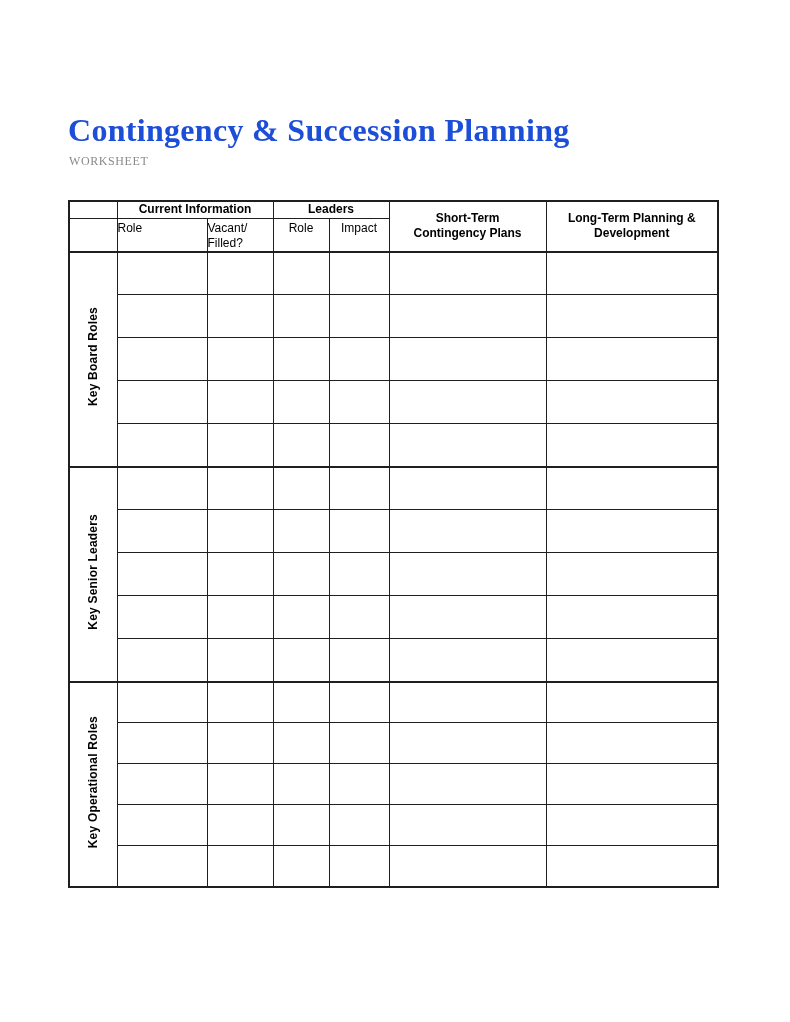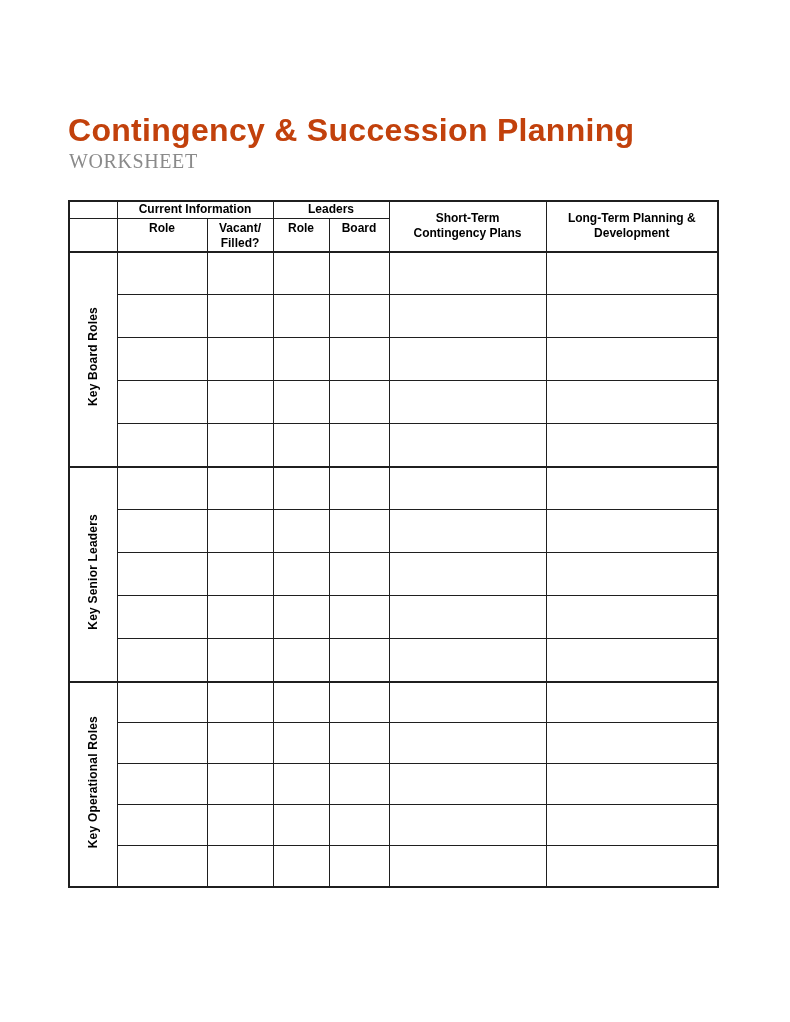--- a/index.html
+++ b/index.html
@@ -11,28 +11,28 @@
   html,body{margin:0;padding:0;}
   body{
     width:790px;height:1022px;background:var(--bg-color);
     font-family:"Liberation Sans",sans-serif;color:var(--text-color);
     overflow:hidden;
   }
   .page{position:relative;width:790px;height:1022px;background:var(--bg-color);}
 
   .title{
     position:absolute;left:68px;top:112px;margin:0;
-    font-family:Liberation Sans, sans-serif;font-weight:bold;
-    font-size:32px;line-height:36px;color:#c2410c;letter-spacing:0.3px;
+    font-family:Liberation Serif, serif;font-weight:bold;
+    font-size:32px;line-height:36px;color:#1d4ed8;letter-spacing:0.3px;
     white-space:nowrap;
   }
   .subtitle{
     position:absolute;left:69px;top:152px;margin:0;
     font-family:"Liberation Serif",serif;font-weight:400;
-    font-size:20px;line-height:19px;color:var(--subtitle-color);
+    font-size:12px;line-height:19px;color:var(--subtitle-color);
     letter-spacing:0.6px;white-space:nowrap;
   }
 
   table.planning{
     position:absolute;left:68px;top:200px;
     border-collapse:collapse;table-layout:fixed;
     width:649px;
     border:2px solid var(--border-color);
   }
   table.planning th,
@@ -40,23 +40,22 @@
     border:1px solid var(--border-color);
     padding:0;margin:0;
     font-size:12px;line-height:15px;
     color:var(--text-color);
     overflow:hidden;
   }
   tr.hrow1{height:17px;}
   tr.hrow1 th{font-weight:bold;text-align:center;vertical-align:middle;}
   tr.hrow2{height:33px;}
   tr.hrow2 th{
-    font-weight:bold;vertical-align:top;padding-top:2px;
+    font-weight:normal;vertical-align:top;padding-top:2px;
     white-space:pre-line;
-    text-align:center;
   }
   th.cell-left{text-align:left;padding-left:6px;}
   th.cell-center{text-align:center;}
   th.tall{
     font-weight:bold;text-align:center;vertical-align:top;
     padding-top:3px;white-space:pre-line;
   }
   td.corner{background:var(--bg-color);}
 
   tbody tr.row-g0,tbody tr.row-g1{height:43px;}
@@ -105,21 +104,21 @@
 Contingency Plans</th>
         <th rowspan="2" class="tall">Long-Term Planning &amp;
 Development</th>
       </tr>
       <tr class="hrow2">
         <td class="corner"></td>
         <th class="cell-left">Role</th>
         <th class="cell-left">Vacant/
 Filled?</th>
         <th class="cell-center">Role</th>
-        <th class="cell-center">Board</th>
+        <th class="cell-center">Impact</th>
       </tr>
     </thead>
     <tbody>
         <tr class="row-g0 group-start">
           <th class="vlabel" rowspan="5"><span>Key Board Roles</span></th>
           <td></td>
           <td></td>
           <td></td>
           <td></td>
           <td></td>

